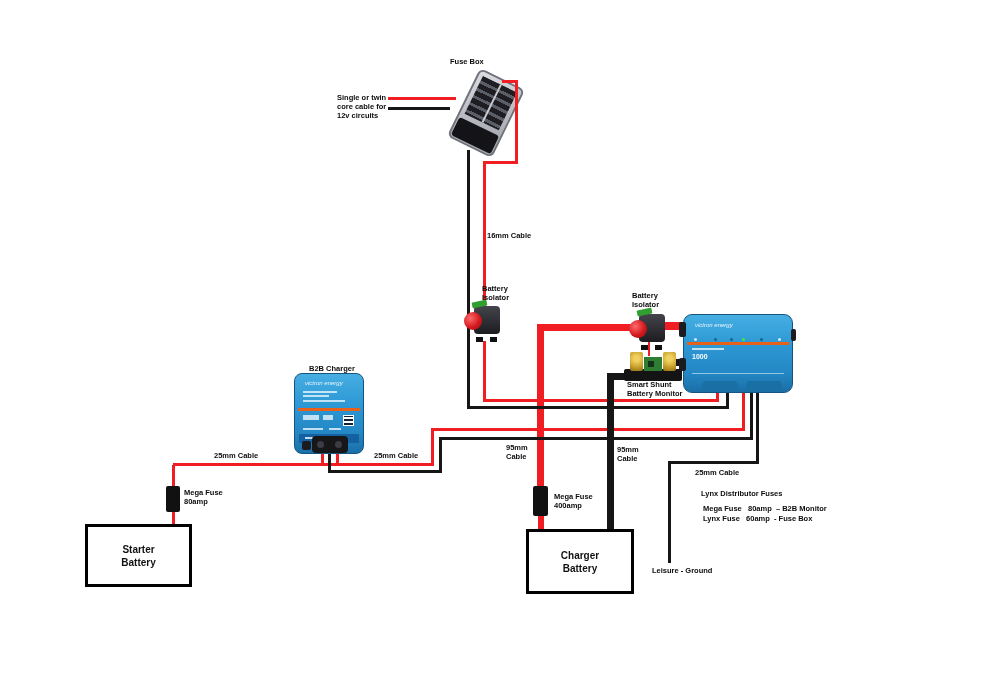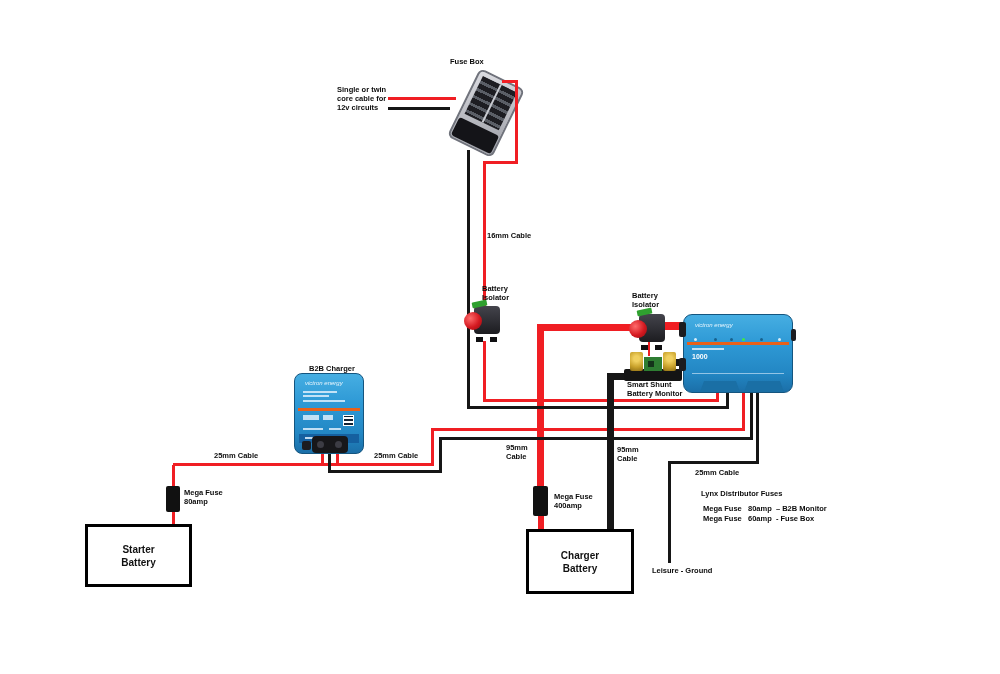--- a/index.html
+++ b/index.html
@@ -186,21 +186,21 @@
   <div class="batbox" style="left:85px;top:524px;width:101px;height:57px">
     <div class="batlbl">Starter
 Battery</div>
   </div>
   <div class="batbox" style="left:526px;top:529px;width:102px;height:59px">
     <div class="batlbl">Charger
 Battery</div>
   </div>
 
   <div class="lbl" style="left:450px;top:57px">Fuse Box</div>
-  <div class="lbl" style="left:337px;top:85px">Single or twin
+  <div class="lbl" style="left:337px;top:93px">Single or twin
 core cable for
 12v circuits</div>
   <div class="lbl" style="left:487px;top:231px">16mm Cable</div>
   <div class="lbl" style="left:482px;top:284px">Battery
 Isolator</div>
   <div class="lbl" style="left:632px;top:291px">Battery
 Isolator</div>
   <div class="lbl" style="left:309px;top:364px">B2B Charger</div>
   <div class="lbl" style="left:627px;top:380px">Smart Shunt
 Battery Monitor</div>
@@ -210,16 +210,16 @@
 Cable</div>
   <div class="lbl" style="left:617px;top:445px">95mm
 Cable</div>
   <div class="lbl" style="left:695px;top:468px">25mm Cable</div>
   <div class="lbl" style="left:184px;top:488px">Mega Fuse
 80amp</div>
   <div class="lbl" style="left:554px;top:492px">Mega Fuse
 400amp</div>
   <div class="lbl" style="left:701px;top:489px">Lynx Distributor Fuses</div>
   <div class="lbl" style="left:703px;top:504px">Mega Fuse   80amp  – B2B Monitor</div>
-  <div class="lbl" style="left:703px;top:514px">Mega Fuse   60amp  - Fuse Box</div>
+  <div class="lbl" style="left:703px;top:514px">Lynx Fuse   60amp  - Fuse Box</div>
   <div class="lbl" style="left:652px;top:566px">Leisure - Ground</div>
 
 </div>
 
 </body></html>

